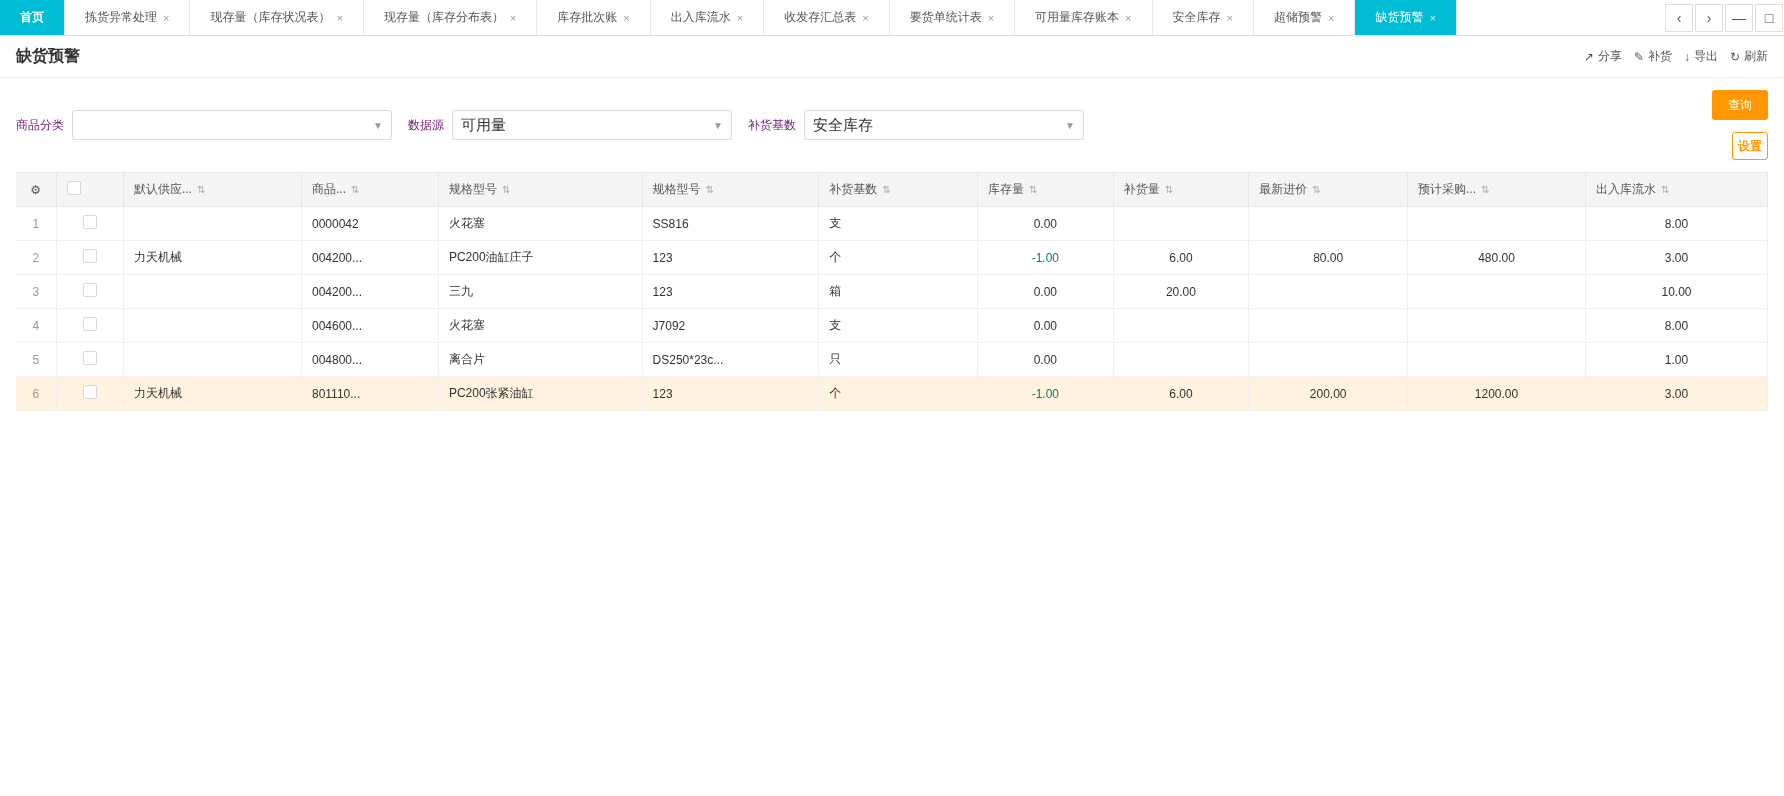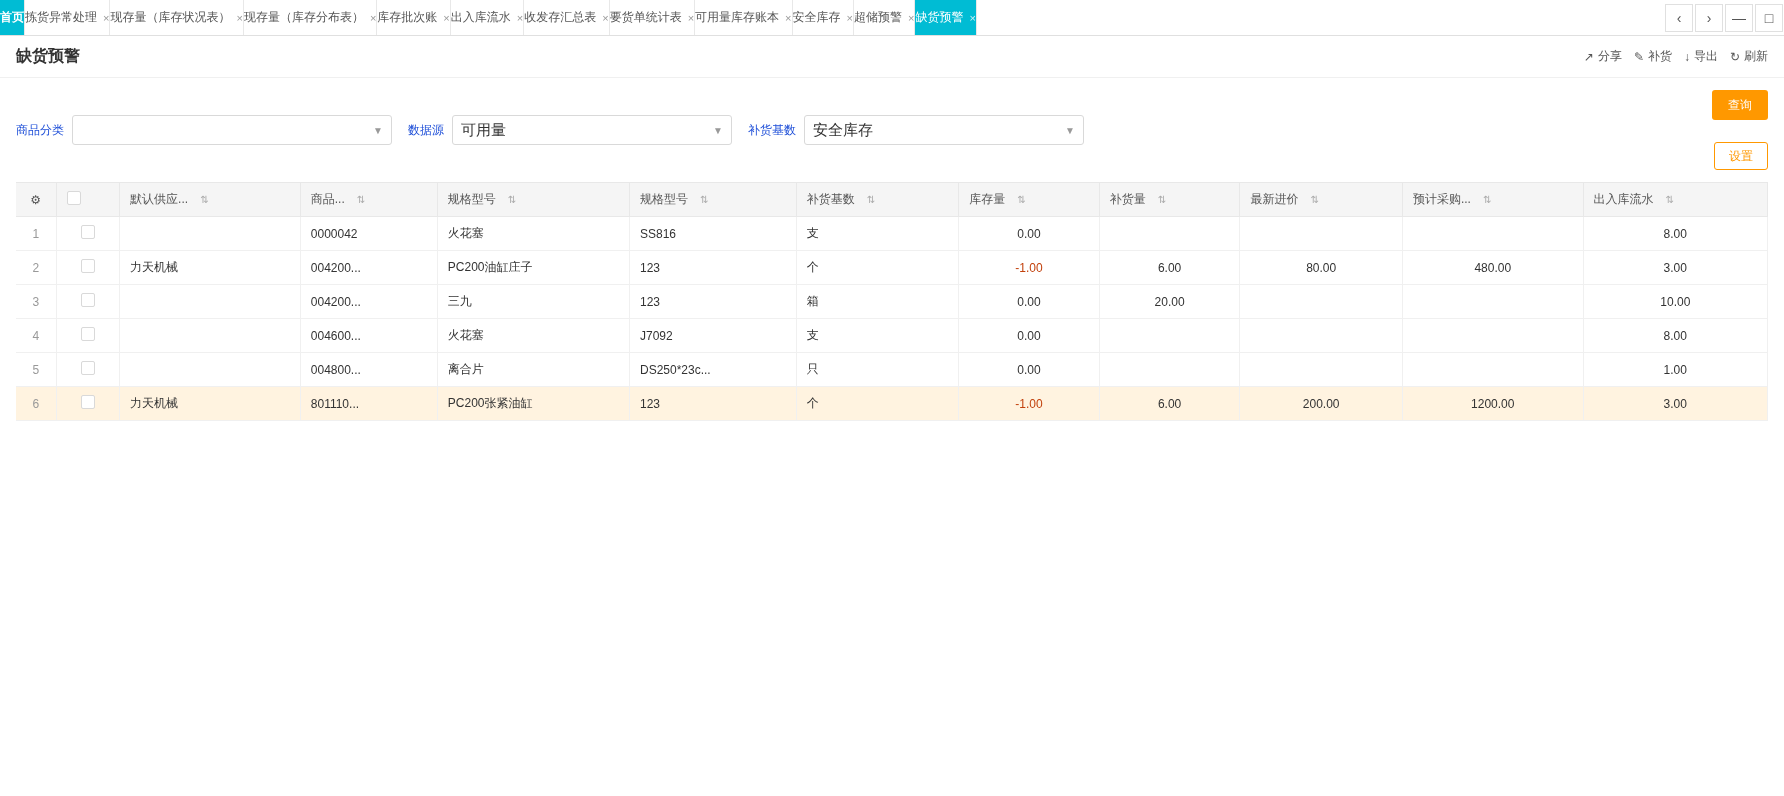--- a/index.html
+++ b/index.html
@@ -10,21 +10,21 @@
       display: flex;
       align-items: center;
       background: #fff;
       border-bottom: 1px solid #e0e0e0;
       height: 36px;
       overflow: hidden;
     }
     .tab-item {
       display: flex;
       align-items: center;
-      padding: 0 0;
+      padding: 0 20px;
       height: 100%;
       white-space: nowrap;
       cursor: pointer;
       color: #555;
       border-right: 1px solid #e8e8e8;
       font-size: 12px;
       flex-shrink: 0;
     }
     .tab-item.active {
       background: #00bcd4;
@@ -104,21 +104,21 @@
       padding: 12px 16px;
       gap: 16px;
       flex-wrap: wrap;
     }
     .filter-group {
       display: flex;
       align-items: center;
       gap: 8px;
     }
     .filter-label {
-      color: #1d4ed8;
+      color: #701a75;
       font-size: 12px;
       white-space: nowrap;
     }
     .filter-select {
       display: flex;
       align-items: center;
       border: 1px solid #d9d9d9;
       border-radius: 3px;
       padding: 4px 8px;
       min-width: 200px;
@@ -137,42 +137,43 @@
       font-size: 10px;
       margin-left: 8px;
     }
     .filter-select-long {
       min-width: 280px;
     }
     .filter-right {
       margin-left: auto;
       display: flex;
       flex-direction: column;
-      gap: 22px;
+      gap: 12px;
       align-items: flex-end;
     }
     .btn-query {
       background: #ff9800;
       color: #fff;
       border: none;
       border-radius: 3px;
       padding: 6px 16px;
       cursor: pointer;
       font-size: 12px;
       height: 30px;
     }
     .btn-settings {
       background: #fff;
       color: #ff9800;
       border: 1px solid #ff9800;
       border-radius: 3px;
-      padding: 4px 14px;
+      padding: 4px 5px;
       cursor: pointer;
       font-size: 12px;
       height: 28px;
+      font-weight: bold;
     }
 
     
     .table-container {
       padding: 0 16px;
       overflow-x: auto;
     }
     table {
       width: 100%;
       border-collapse: collapse;
@@ -191,21 +192,21 @@
       border-right: 1px solid #e8e8e8;
       white-space: nowrap;
     }
     thead th:first-child {
       width: 40px;
       text-align: center;
     }
     .th-sort {
       display: flex;
       align-items: center;
-      gap: 12px;
+      gap: 5px;
       cursor: pointer;
     }
     .sort-icon { color: #aaa; font-size: 10px; }
     tbody tr {
       border-bottom: 1px solid #f0f0f0;
       background: #fff;
     }
     tbody tr.highlighted { background: #fff3e0; }
     tbody td {
       padding: 8px 10px;
@@ -232,21 +233,21 @@
       border: 1px solid #d9d9d9;
       background: #fff;
       display: inline-block;
       border-radius: 2px;
       cursor: pointer;
     }
     .cb-header {
       display: inline-block;
     }
 
-    .negative { color: #c2410c; }
+    .negative { color: #0f766e; }
   </style>
 </head>
 <body>
 
 <div class="tab-bar">
   <div class="tab-item home">
     <span>首页</span>
   </div>
   <div class="tab-item">
     <span>拣货异常处理</span>

